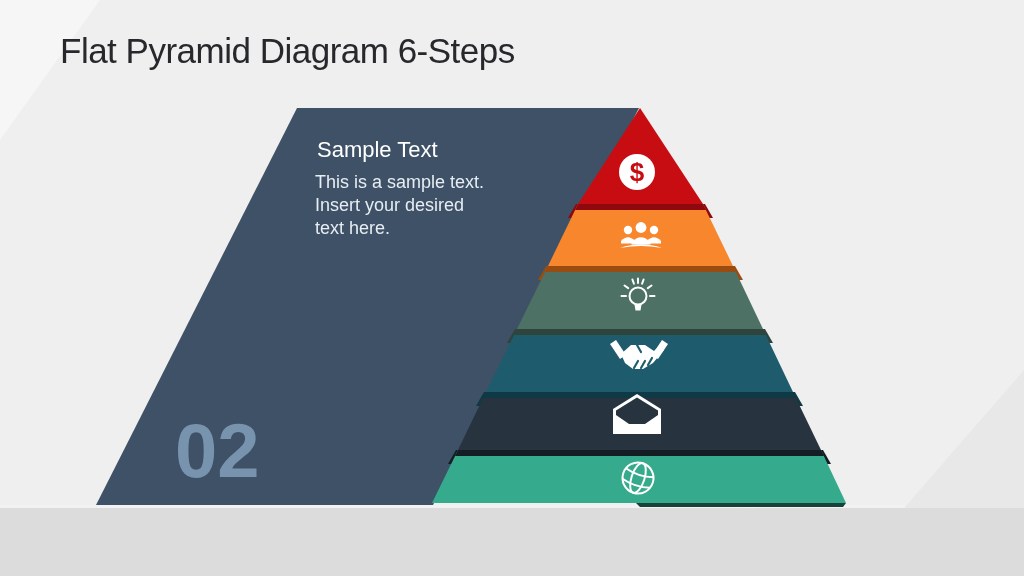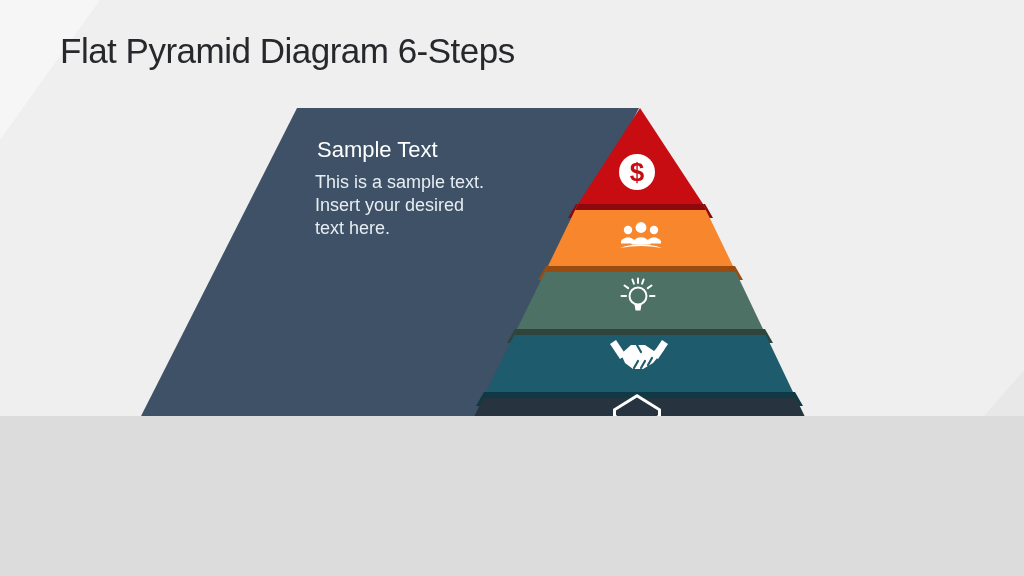--- a/index.html
+++ b/index.html
@@ -1,16 +1,16 @@
 <!DOCTYPE html>
 <html><head>
 <meta charset="utf-8">
 <style>
   html,body{margin:0;padding:0;background:#dcdcdc;}
-  .slide{width:1024px;height:416px;position:relative;overflow:hidden;}
+  .slide{width:1024px;height:508px;position:relative;overflow:hidden;}
   svg{display:block;}
   text{font-family:"Liberation Sans","DejaVu Sans",sans-serif;}
   .title-text{letter-spacing:-0.5px;}
 </style>
 </head>
 <body>
 
 <div class="slide">
 <svg width="1024" height="576" viewBox="0 0 1024 576" xmlns="http://www.w3.org/2000/svg">
 

